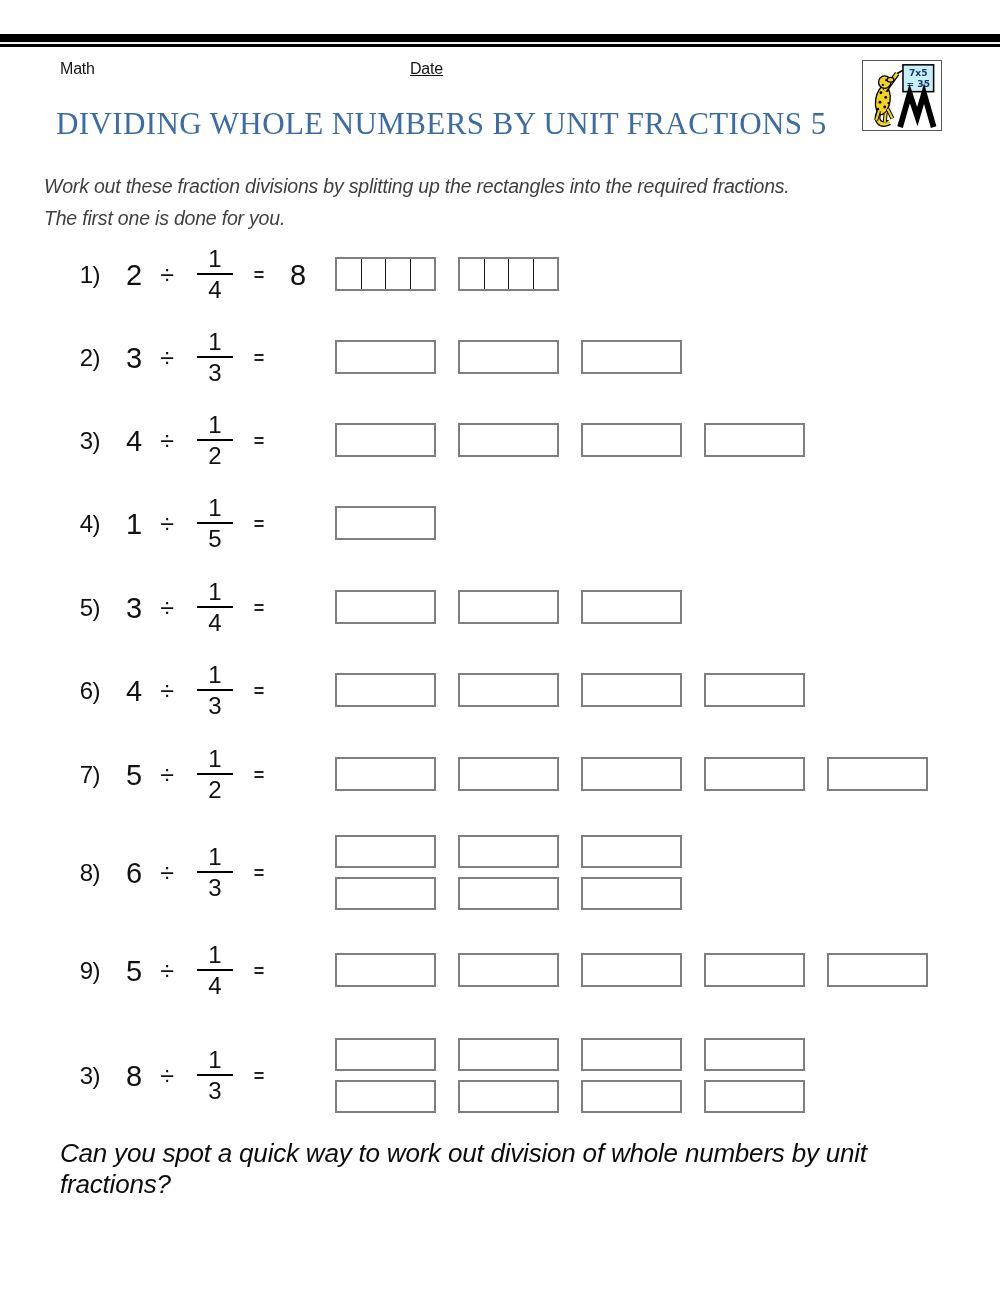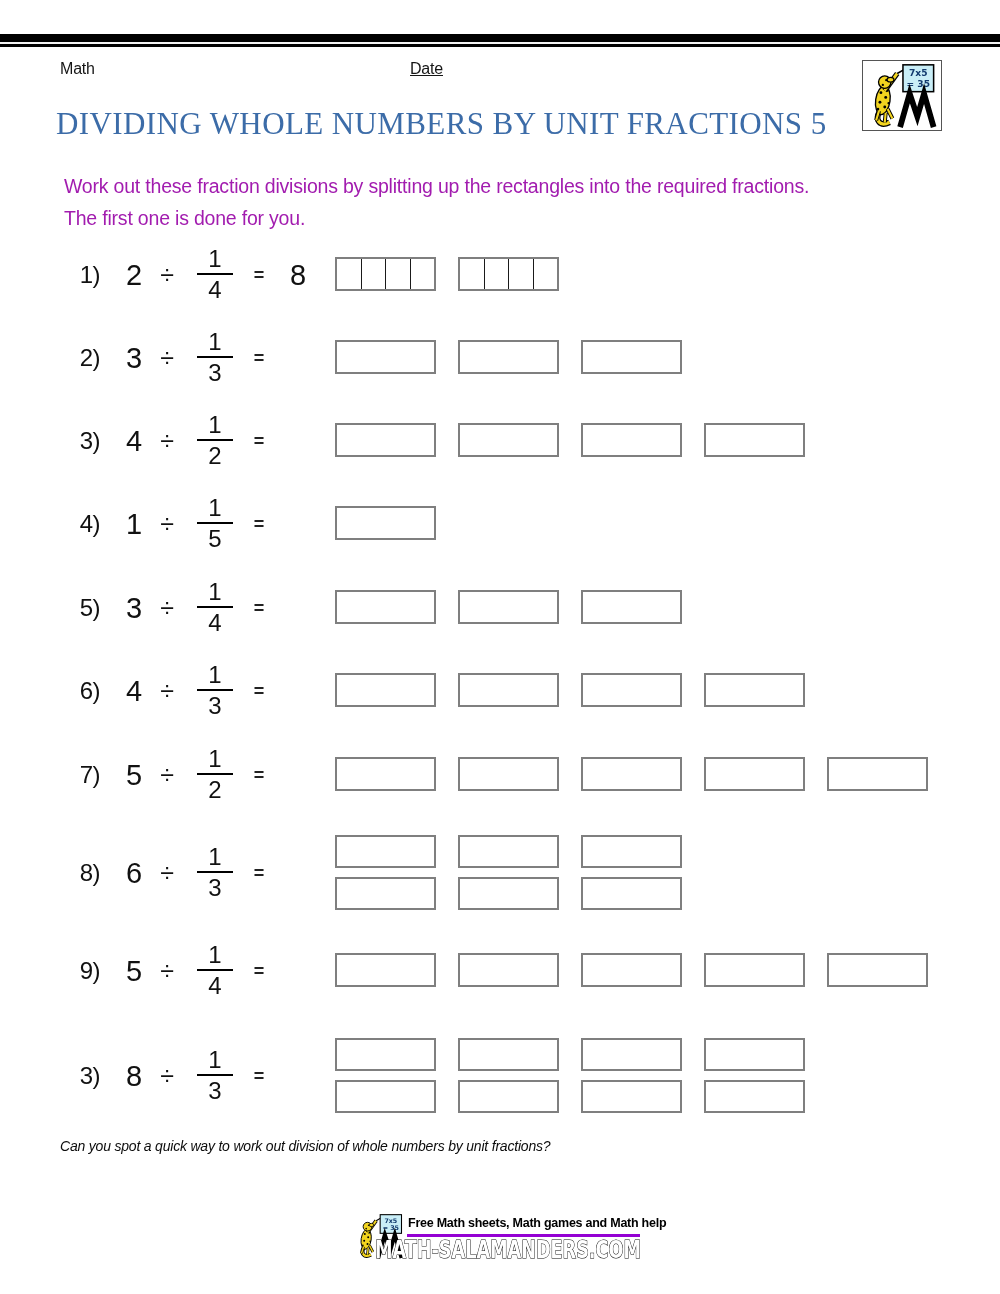--- a/index.html
+++ b/index.html
@@ -13,26 +13,26 @@
   }
   .hdr-label{position:absolute;top:60px;font-size:16px;letter-spacing:-.2px;color:#151515;}
   .name-label{left:60px;}
   .date-label{left:410px;text-decoration:underline;}
   .title{
     position:absolute;left:56px;top:106px;width:840px;
     font-family:"Liberation Serif",serif;font-size:31px;letter-spacing:.4px;
     color:#3c6ca8;white-space:nowrap;
   }
   .instructions{
-    position:absolute;left:64px;top:170px;width:880px;
-    font-size:19.5px;line-height:32px;letter-spacing:-.2px;color:#a21caf;
+    position:absolute;left:44px;top:170px;width:880px;
+    font-style:italic;font-size:19.5px;line-height:32px;letter-spacing:-.2px;color:#404040;
   }
   .bottom-question{
     position:absolute;left:60px;top:1138px;width:880px;
-    font-style:italic;font-size:14px;letter-spacing:-.2px;color:#0c0c0c;
+    font-style:italic;font-size:26px;letter-spacing:-.2px;color:#0c0c0c;
   }
   .logo-box{
     position:absolute;left:862px;top:60px;width:80px;height:71px;
     background:#fff;border:1px solid #555;box-sizing:border-box;
   }
   .problem{position:absolute;left:0;width:1000px;height:0;}
   .pnum{position:absolute;left:54px;width:46px;text-align:right;font-size:24px;letter-spacing:-.5px;}
   .dividend{position:absolute;left:116px;width:36px;text-align:center;font-size:29px;}
   .divsign{position:absolute;left:154px;width:26px;text-align:center;font-size:25px;}
   .eq{position:absolute;left:247px;width:24px;text-align:center;font-size:18px;font-weight:bold;color:#222;}
@@ -374,24 +374,14 @@
           <div class="fcell"></div>
         </div>
         <div class="fbox" style="left: 704px; top: 5px; height: 33px; width: 101px;">
           <div class="fcell"></div>
         </div>
       </div>
     </div>
 
   <div class="bottom-question">Can you spot a quick way to work out division of whole numbers by unit fractions?</div>
 
-  <div class="footer">
-    <svg class="minilogo" width="53" height="48" viewBox="0 0 78 72">
-      <use href="#sala-logo"></use>
-    </svg>
-    <div class="tagline">Free Math sheets, Math games and Math help</div>
-    <div class="purple-rule"></div>
-    <svg class="wordmark-svg" width="280" height="30">
-      <text x="2" y="23" font-size="24" textLength="266" lengthAdjust="spacingAndGlyphs">MATH-SALAMANDERS.COM</text>
-    </svg>
-  </div>
 
 </div>
 
 </body></html>

